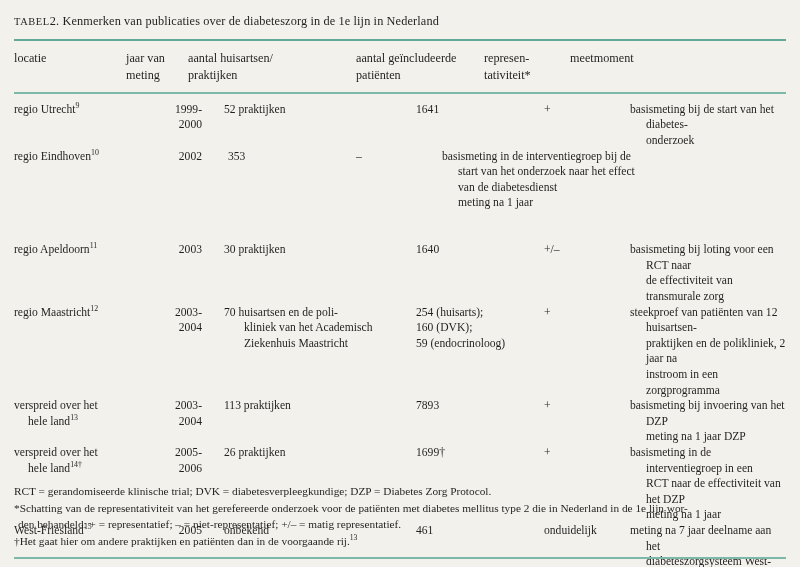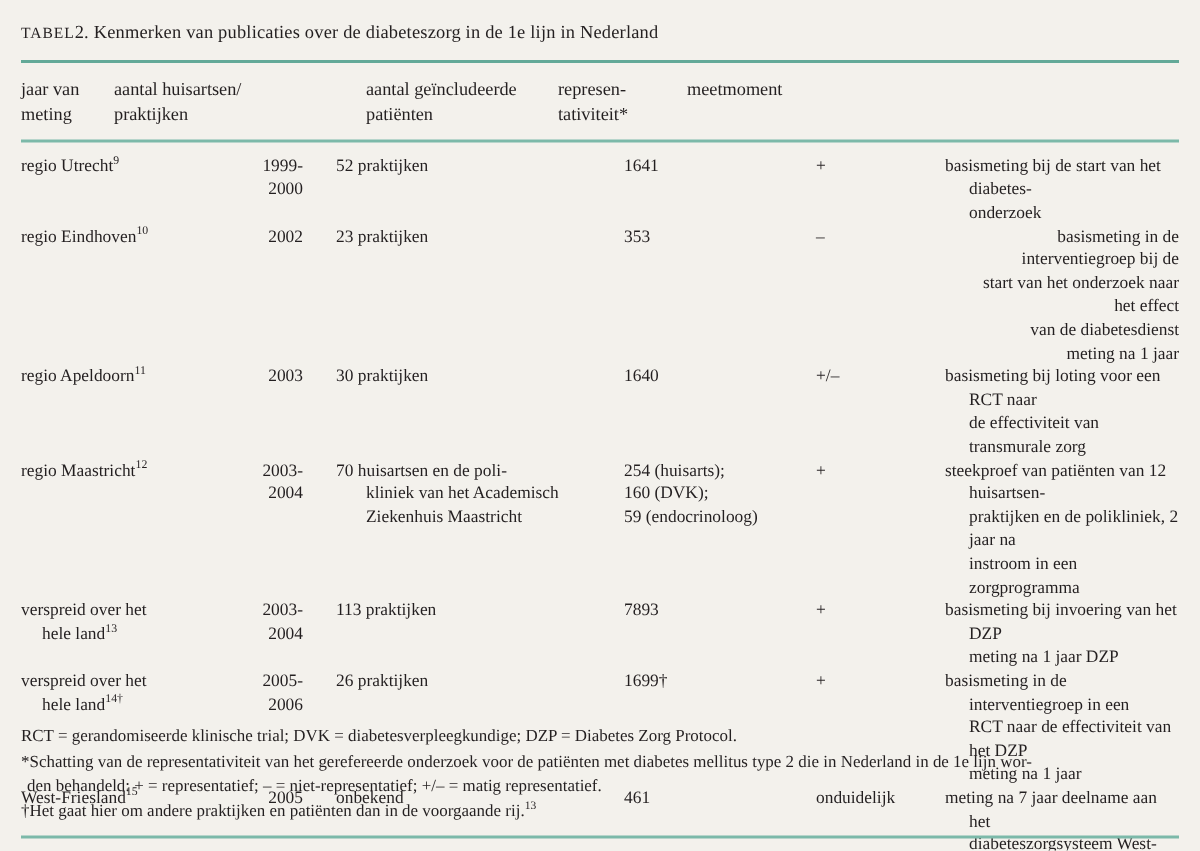--- a/index.html
+++ b/index.html
@@ -117,20 +117,21 @@
 
 <div class="table-figure">
 
   <div class="caption">
     <span class="tabel-label">TABEL</span><span>2. Kenmerken van publicaties over de diabeteszorg in de 1e lijn in Nederland</span>
   </div>
 
   <div class="rule"></div>
 
   <div class="thead row">
+    <div class="cell c-locatie">locatie</div>
     <div class="cell c-jaar">jaar van
 meting</div>
     <div class="cell c-praktijken">aantal huisartsen/
 praktijken</div>
     <div class="cell c-patienten">aantal geïncludeerde
 patiënten</div>
     <div class="cell c-repr">represen-
 tativiteit*</div>
     <div class="cell c-meet">meetmoment</div>
   </div>
@@ -144,24 +145,23 @@
 2000</div>
         <div class="cell c-praktijken hang" style="text-indent: -20px; padding-left: 20px;">52 praktijken</div>
         <div class="cell c-patienten" style="text-align: left; padding-left: 4px;">1641</div>
         <div class="cell c-repr" style="text-align: left;">+</div>
         <div class="cell c-meet hang" style="text-indent: -16px; padding-left: 16px;">basismeting bij de start van het diabetes-
 onderzoek</div>
       </div>
       <div class="row" style="min-height: 93.6px;">
         <div class="cell c-locatie hang"><span>regio Eindhoven</span><sup>10</sup></div>
         <div class="cell c-jaar" style="text-align: right; padding-right: 22px;">2002</div>
-        <div class="cell c-praktijken hang" style="text-indent: -20px; padding-left: 20px;">23 praktijken</div>
         <div class="cell c-patienten" style="text-align: left; padding-left: 4px;">353</div>
         <div class="cell c-repr" style="text-align: left;">–</div>
-        <div class="cell c-meet hang" style="text-indent: -16px; padding-left: 16px; text-align: right;">basismeting in de interventiegroep bij de
+        <div class="cell c-meet hang" style="text-indent: -16px; padding-left: 16px;">basismeting in de interventiegroep bij de
 start van het onderzoek naar het effect
 van de diabetesdienst
 meting na 1 jaar</div>
       </div>
       <div class="row" style="min-height: 62.4px;">
         <div class="cell c-locatie hang"><span>regio Apeldoorn</span><sup>11</sup></div>
         <div class="cell c-jaar" style="text-align: right; padding-right: 22px;">2003</div>
         <div class="cell c-praktijken hang" style="text-indent: -20px; padding-left: 20px;">30 praktijken</div>
         <div class="cell c-patienten" style="text-align: left; padding-left: 4px;">1640</div>
         <div class="cell c-repr" style="text-align: left;">+/–</div>

